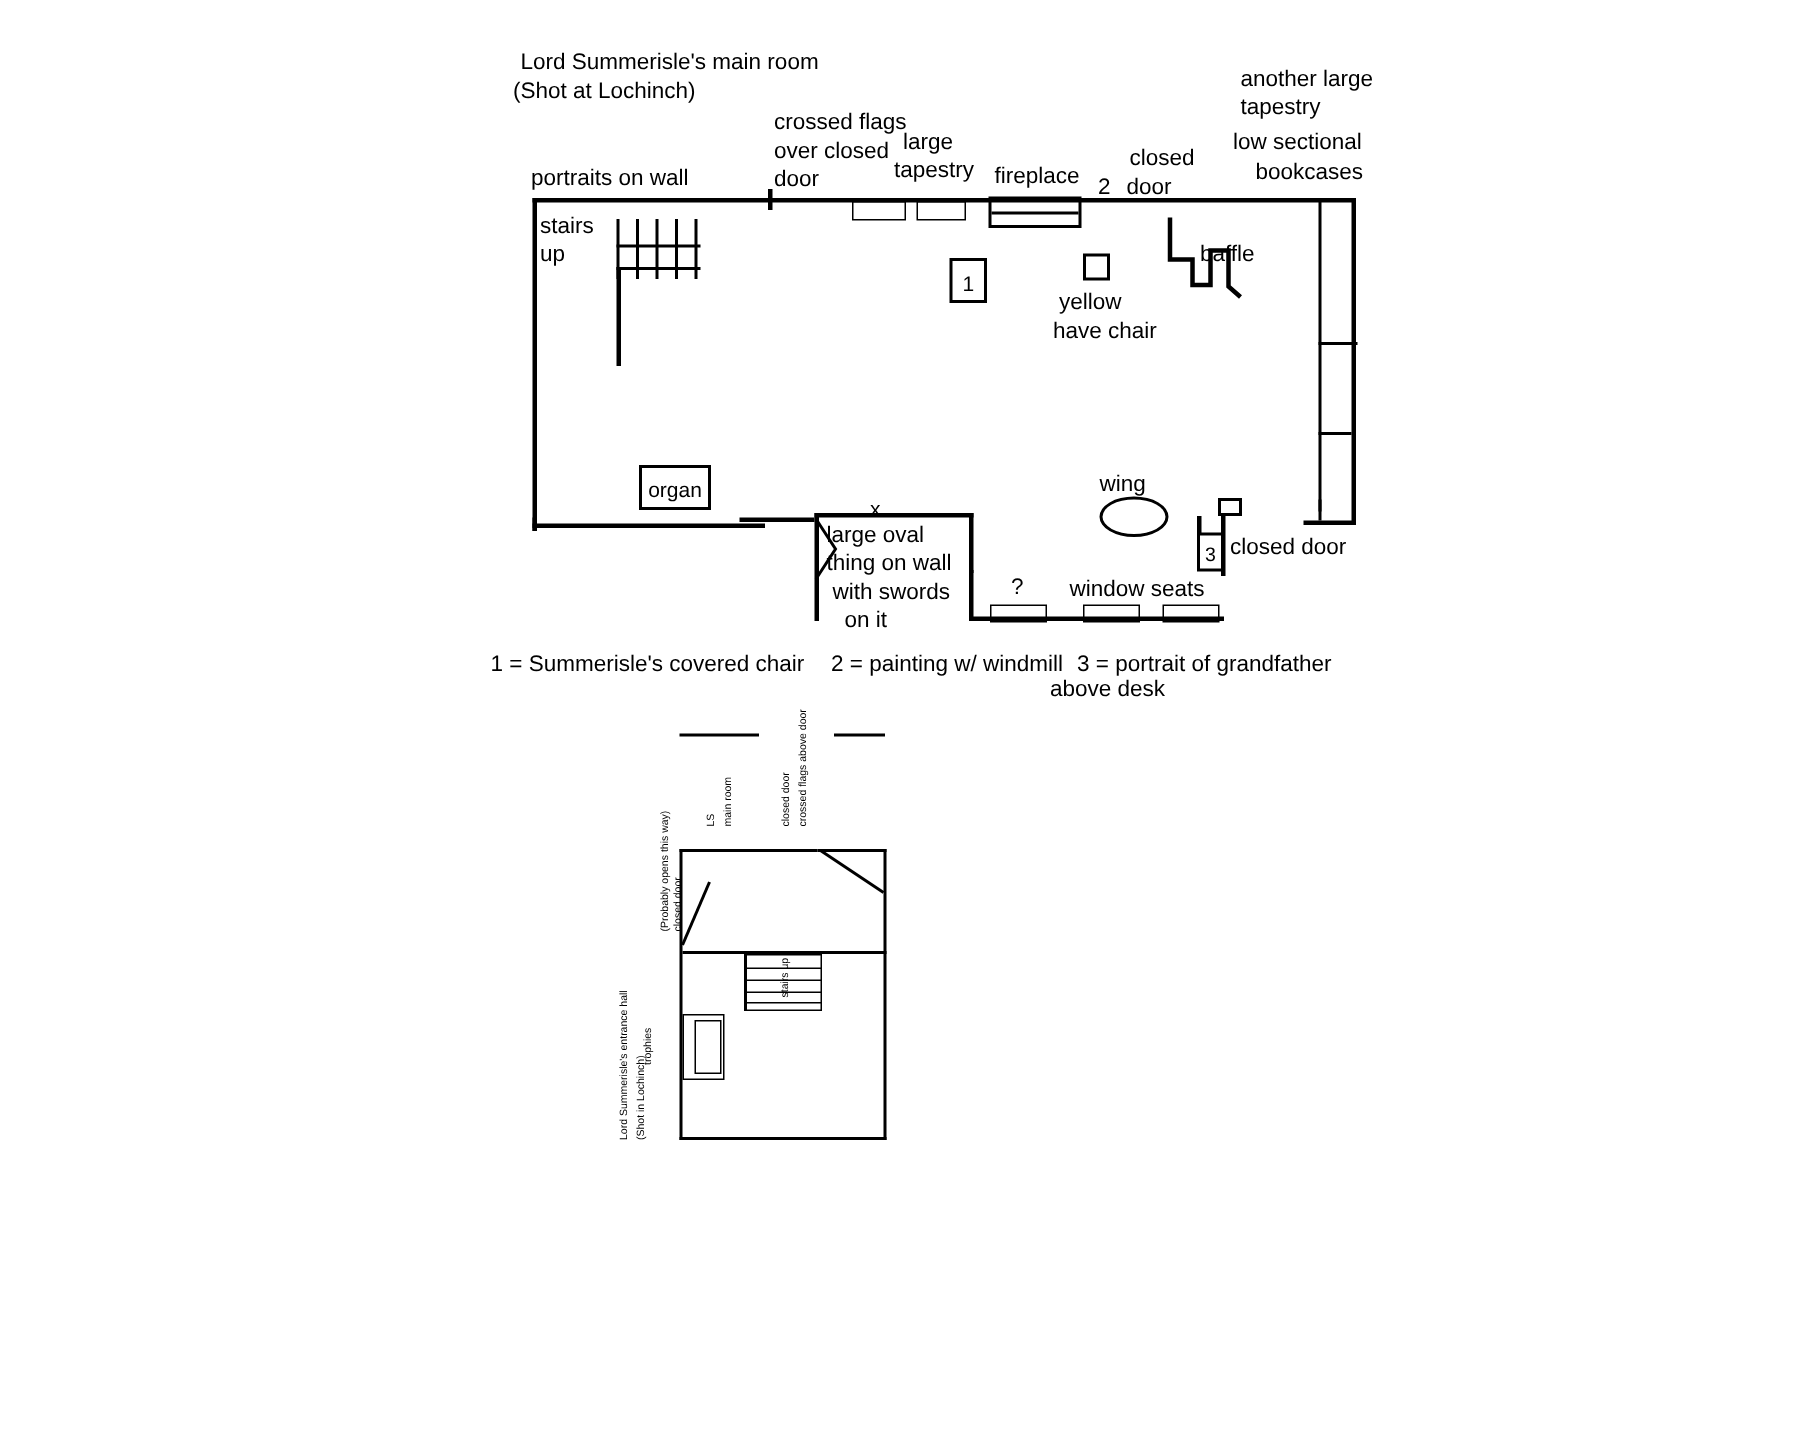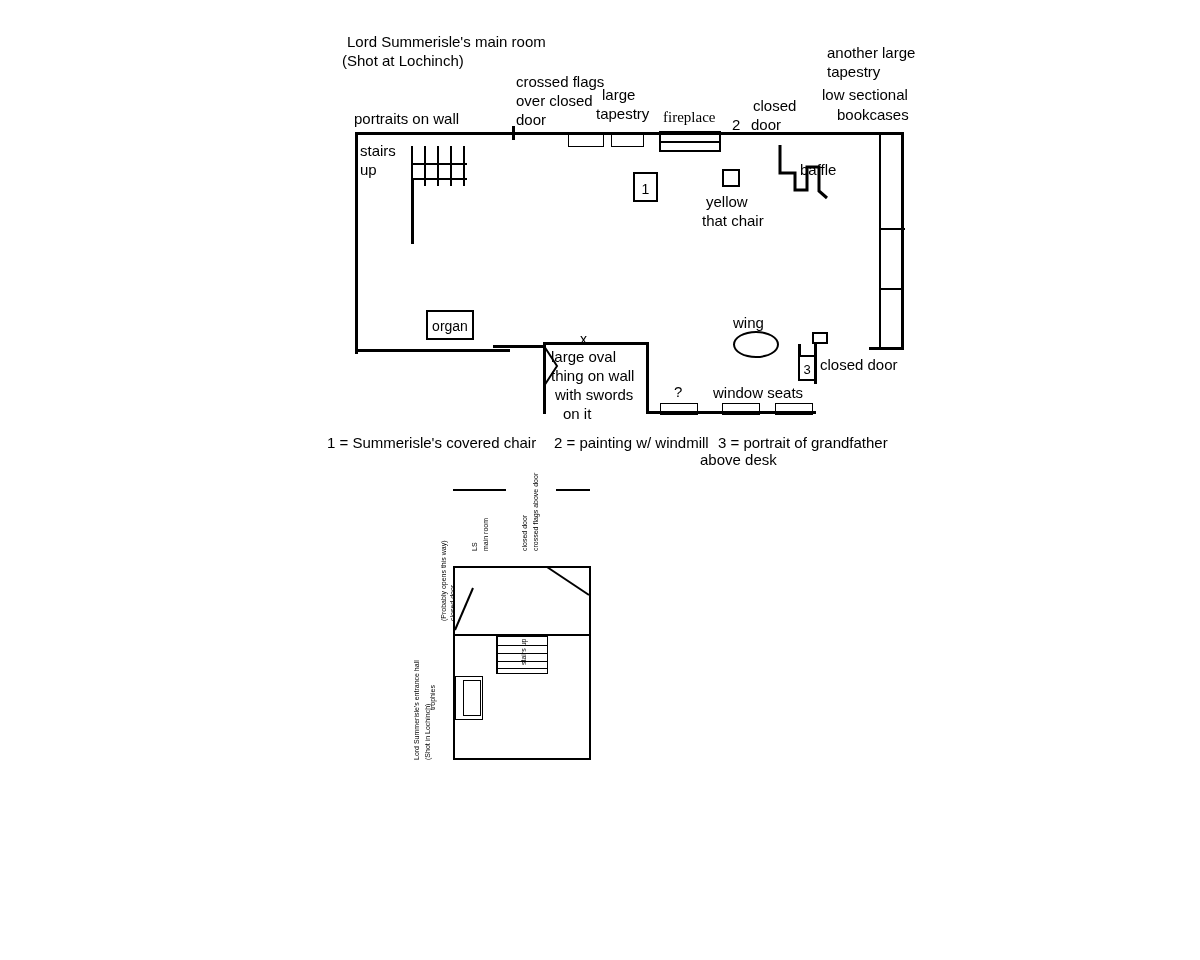--- a/index.html
+++ b/index.html
@@ -100,31 +100,31 @@
   <div class="lbl" style="left:602px; top:85px;">large</div>
   <div class="lbl" style="left:596px; top:104px;">tapestry</div>
 
   <div class="lbl" style="left:753px; top:96px;">closed</div>
   <div class="lbl" style="left:751px; top:115px;">door</div>
   <div class="lbl" style="left:732px; top:115px;">2</div>
 
   <div class="lbl" style="left:822px; top:85px;">low sectional</div>
   <div class="lbl" style="left:837px; top:105px;">bookcases</div>
 
-  <div class="lbl" style="left:663px; top:108px;font-family:Liberation Serif, serif;">fireplace</div>
+  <div class="lbl" style="left:663px; top:108px;">fireplace</div>
 
   <div class="lbl" style="left:354px; top:109px;">portraits on wall</div>
 
   <div class="lbl" style="left:360px; top:141px;">stairs</div>
   <div class="lbl" style="left:360px; top:160px;">up</div>
 
   <div class="lbl" style="left:800px; top:160px;">baffle</div>
 
   <div class="lbl" style="left:706px; top:192px;">yellow</div>
-  <div class="lbl" style="left:702px; top:211px;">that chair</div>
+  <div class="lbl" style="left:702px; top:211px;">have chair</div>
 
   <div class="lbl" style="left:733px; top:313px;">wing</div>
 
   <div class="lbl" style="left:820px; top:355px;">closed door</div>
 
   <div class="lbl small" style="left:580px; top:330px;">x</div>
 
   <div class="lbl" style="left:551px; top:347px;">large oval</div>
   <div class="lbl" style="left:551px; top:366px;">thing on wall</div>
   <div class="lbl" style="left:555px; top:385px;">with swords</div>

